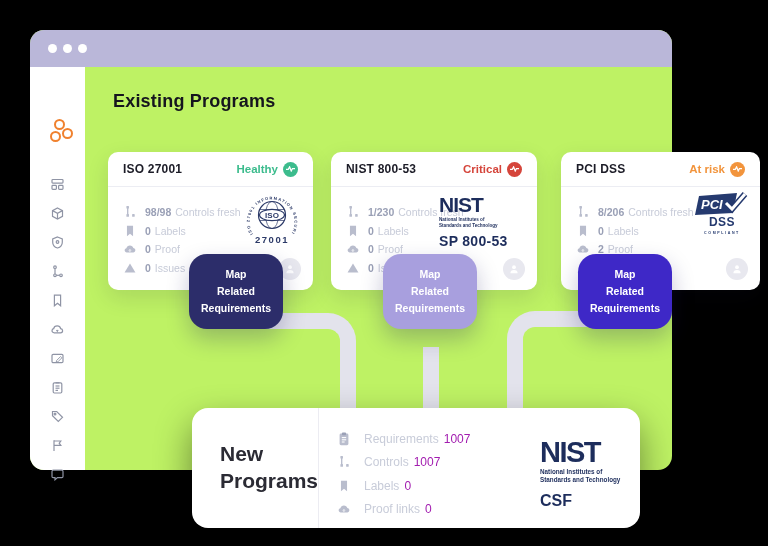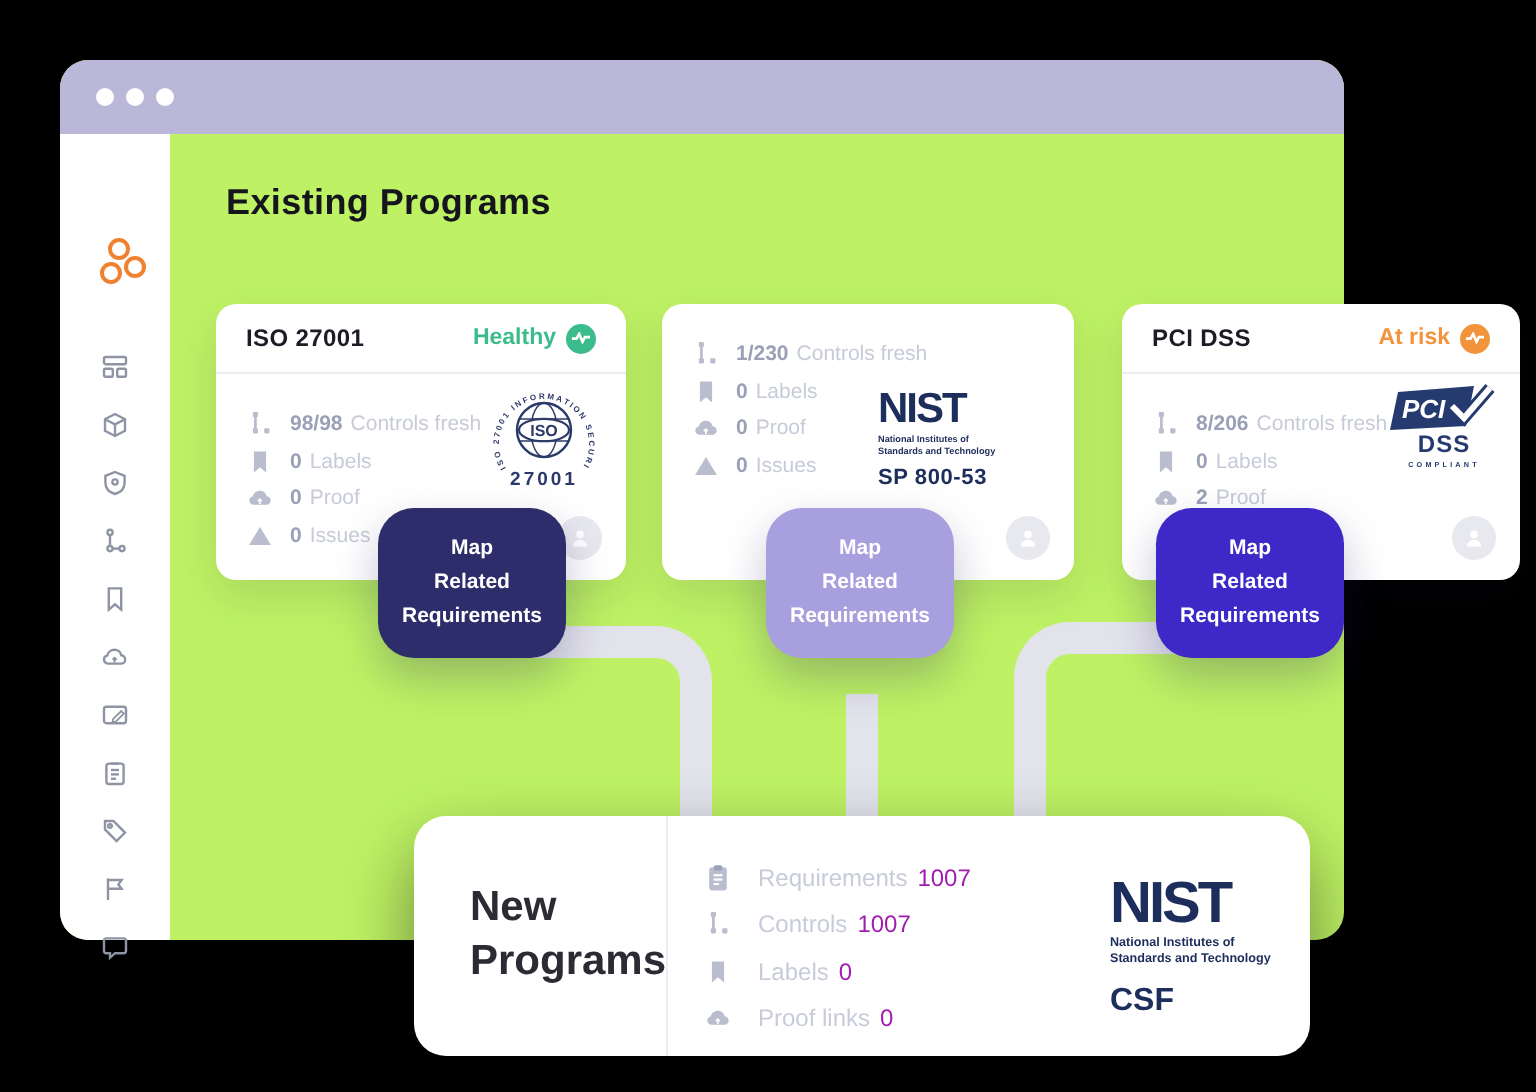--- a/index.html
+++ b/index.html
@@ -50,34 +50,34 @@
   .stat-row{display:flex;align-items:center;height:18.5px;font-size:10.5px;}
   .sicon{width:13px;display:flex;justify-content:center;margin-right:9px;}
   .sval{font-weight:700;color:#9aa0b6;margin-right:4px;}
   .slab{color:#c7cbd8;font-weight:500;}
   .avatar-btn{position:absolute;right:12px;top:106px;width:22px;height:22px;border-radius:50%;
     background:#e8e8ef;border:none;display:flex;align-items:center;justify-content:center;cursor:pointer;padding:0;}
   .logo-iso{position:absolute;right:8px;top:36px;}
   .logo-nist{position:absolute;right:14px;top:44px;width:84px;color:#1d2d5c;}
   .nist-word{font-size:21px;font-weight:800;letter-spacing:-1px;line-height:.9;}
   .nist-sub{font-size:4.6px;font-weight:700;width:62px;line-height:1.35;margin-top:2px;}
-  .nist-desig{font-size:11px;font-weight:800;margin-top:4px;letter-spacing:.3px;}
+  .nist-desig{font-size:14px;font-weight:800;margin-top:4px;letter-spacing:.3px;}
   .logo-pci{position:absolute;right:10px;top:40px;}
 
   
   .mapbtn{position:absolute;top:254px;width:94px;height:75px;border:none;border-radius:18px;
     color:#fff;font-family:"Liberation Sans",sans-serif;font-weight:700;font-size:10.5px;line-height:1.65;
     white-space:pre-line;text-align:center;display:flex;align-items:center;justify-content:center;
     cursor:pointer;z-index:6;box-shadow:0 10px 22px rgba(25,20,90,.25);}
   .b1{left:189px;}
   .b2{left:383px;}
   .b3{left:578px;}
 
   
-  .newcard{position:absolute;left:207px;top:408px;width:448px;height:120px;background:#fff;
+  .newcard{position:absolute;left:192px;top:408px;width:448px;height:120px;background:#fff;
     border-radius:16px;z-index:5;box-shadow:0 16px 36px rgba(0,0,0,.45);}
   .np-title{position:absolute;left:28px;top:32px;font-size:21px;font-weight:700;color:#2b2b34;
     line-height:1.3;width:110px;}
   .np-divider{position:absolute;left:126px;top:0;bottom:0;width:1px;background:#ececf2;}
   .np-stats{position:absolute;left:144px;top:19px;}
   .np-row{display:flex;align-items:center;height:23.5px;font-size:12px;}
   .np-icon{width:15px;display:flex;justify-content:center;margin-right:13px;}
   .np-lab{color:#c8ccd9;font-weight:500;margin-right:5px;}
   .np-val{color:#a21caf;font-weight:400;}
   .np-logo{position:absolute;left:348px;top:32px;color:#1d2d5c;}
@@ -271,20 +271,31 @@
     </div>
     <button class="avatar-btn">
         <span><svg viewBox="0 0 10 10" width="10" height="10">
             <circle cx="5" cy="3.2" r="1.9" fill="#fff"></circle>
             <path d="M1.4 9.2 a3.6 3.3 0 0 1 7.2 0 Z" fill="#fff"></path>
           </svg></span>
       </button>
   </div>
 
   <div class="card c2">
+    <div class="card-header">
+      <span class="card-title">NIST 800-53</span>
+      <span class="status" style="color: rgb(213, 69, 59);">
+        <span>Critical</span>
+        <span class="status-dot" style="background-color: rgb(213, 69, 59);">
+          <svg viewBox="0 0 12 8" width="9" height="6">
+              <polyline points="0,4.4 3,4.4 4.8,1.2 7,6.6 8.6,3.4 12,3.4" fill="none" stroke="#fff" stroke-width="1.7"></polyline>
+            </svg>
+        </span>
+      </span>
+    </div>
     <div class="stats">
       <div class="stat-row">
           <span class="sicon">
             <svg viewBox="0 0 13 13" width="12" height="12">
               <line x1="4" y1="1.5" x2="4" y2="10" stroke="#b9bdcd" stroke-width="1.5"></line>
               <rect x="2.6" y="0" width="2.8" height="2.8" rx="0.6" fill="#b9bdcd"></rect>
               <rect x="2.6" y="8.8" width="2.8" height="2.8" rx="0.6" fill="#b9bdcd"></rect>
               <rect x="8.8" y="8.8" width="2.8" height="2.8" rx="0.6" fill="#b9bdcd"></rect>
             </svg>
           </span>

